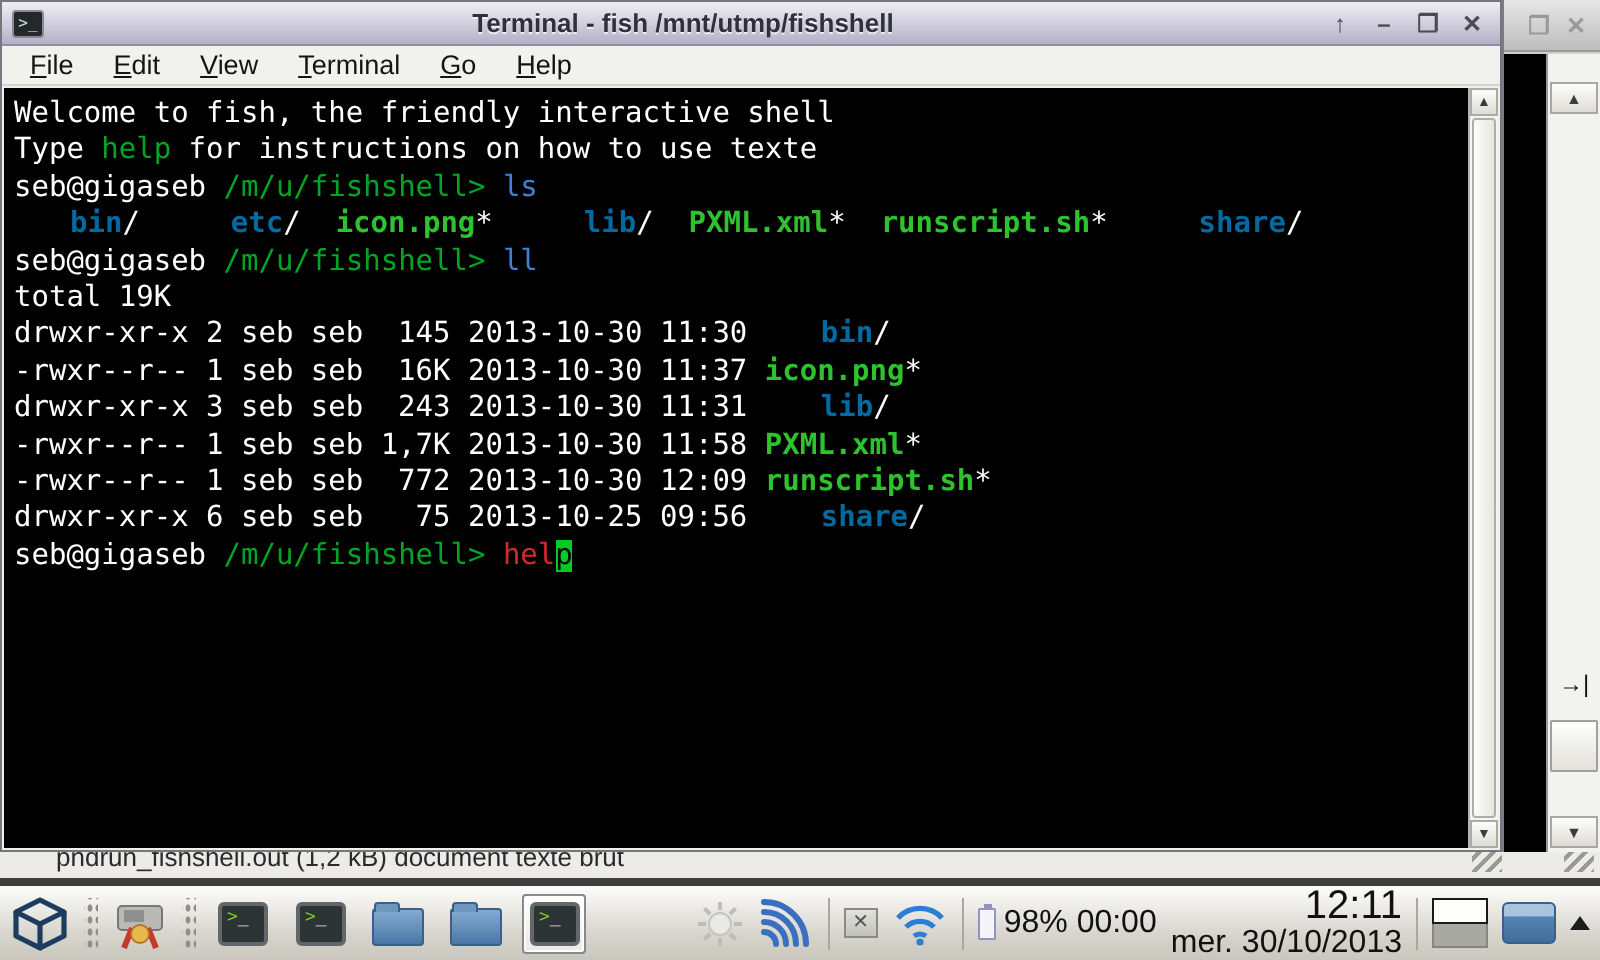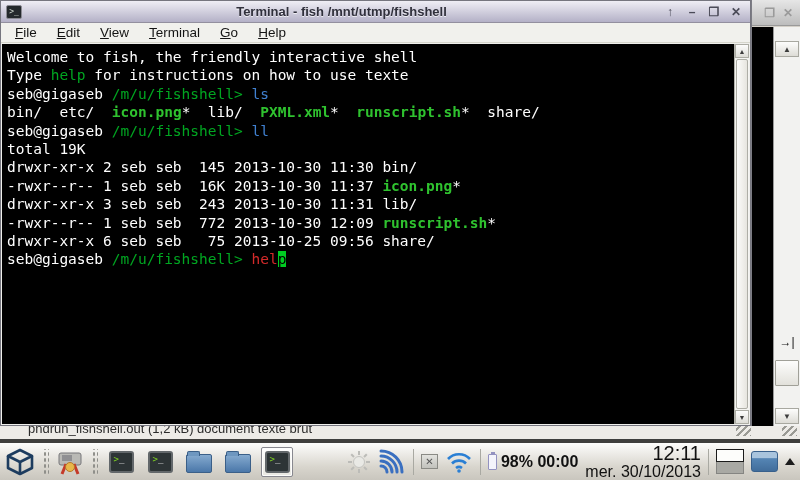--- a/index.html
+++ b/index.html
@@ -52,21 +52,21 @@
   .menu-item { font-size:13.5px; color:#141414; padding:0 10px; line-height:20px; }
   .menu-item u { text-decoration:underline; }
 
   .term-area { position:absolute; left:1px; top:43px; right:16px; bottom:1px; background:#000;
     padding:4px 0 0 5px; overflow:hidden; cursor:text; }
   .tline { font-family:"DejaVu Sans Mono",monospace; font-size:14.5px; line-height:18.4px;
     white-space:pre; color:#fff; }
   .seg-P { color:#ffffff; }
   .seg-G { color:#00a621; }
   .seg-C { color:#4080d0; }
-  .seg-D { color:#ffffff; font-weight:normal; }
+  .seg-D { color:#0369a1; font-weight:bold;margin-left:28px; }
   .seg-E { color:#2fc22f; font-weight:bold; }
   .seg-R { color:#d42a2a; }
   .seg-K { color:#000; background:#00cc22; }
 
   .term-scroll { position:absolute; top:43px; right:1px; bottom:1px; width:15px;
     background:#f4f4f1; border-left:1px solid #b5b5ad; }
   .t-up, .t-down { position:absolute; left:0; right:0; height:14px; text-align:center;
     font-size:7px; color:#3c3c3c; background:linear-gradient(#fdfdfc,#dddcd6);
     border:1px solid #acaca4; line-height:13px; }
   .t-up { top:0; } .t-down { bottom:0; }
@@ -94,21 +94,21 @@
     background:linear-gradient(#85aacf,#4a77a9); border:1px solid #3a5f88; border-radius:2px; }
   .folder:before { content:""; position:absolute; left:0; top:-4px; width:11px; height:4px;
     background:#6e97c0; border:1px solid #3a5f88; border-bottom:none;
     border-radius:2px 2px 0 0; }
   .spacer { flex:1; }
   .battery-group { display:flex; align-items:center; gap:4px; flex:none; }
   .battery { width:9px; height:16px; border:1px solid #9392c0; border-radius:1px;
     background:#f4f4fb; position:relative; }
   .battery:before { content:""; position:absolute; left:2px; top:-3px; width:4px; height:2px;
     background:#9392c0; }
-  .battery-text { font-size:16px; color:#111; white-space:nowrap;font-weight:bold; }
+  .battery-text { font-size:16px; color:#111; white-space:nowrap; }
   .clock { text-align:center; line-height:1.05; flex:none; }
   .clock-time { font-size:20px; color:#111;text-align:right; }
   .clock-date { font-size:16px; color:#111; }
   .pager { width:28px; flex:none; }
   .pager-top { height:13px; background:#fdfdfb; border:1px solid #1b1b1b; }
   .pager-bot { height:12px; background:#a9a9a4; border:1px solid #858582; border-top:none; }
   .blue-btn { width:27px; height:21px; border-radius:3px; flex:none;
     background:linear-gradient(#a9c4dd 0 30%, #5585b4 35%, #416d9b); border:1px solid #38608c; }
   .tri-up { width:0; height:0; border-left:5px solid transparent;
     border-right:5px solid transparent; border-bottom:7px solid #1c1c1c; flex:none; }
@@ -162,20 +162,21 @@
   <div class="term-area">
       <div class="tline"><span class="seg-P">Welcome to fish, the friendly interactive shell</span></div>
       <div class="tline"><span class="seg-P">Type </span><span class="seg-G">help</span><span class="seg-P"> for instructions on how to use texte</span></div>
       <div class="tline"><span class="seg-P">seb@gigaseb </span><span class="seg-G">/m/u/fishshell&gt;</span><span class="seg-P"> </span><span class="seg-C">ls</span></div>
       <div class="tline"><span class="seg-D">bin</span><span class="seg-P">/  </span><span class="seg-D">etc</span><span class="seg-P">/  </span><span class="seg-E">icon.png</span><span class="seg-P">*  </span><span class="seg-D">lib</span><span class="seg-P">/  </span><span class="seg-E">PXML.xml</span><span class="seg-P">*  </span><span class="seg-E">runscript.sh</span><span class="seg-P">*  </span><span class="seg-D">share</span><span class="seg-P">/</span></div>
       <div class="tline"><span class="seg-P">seb@gigaseb </span><span class="seg-G">/m/u/fishshell&gt;</span><span class="seg-P"> </span><span class="seg-C">ll</span></div>
       <div class="tline"><span class="seg-P">total 19K</span></div>
       <div class="tline"><span class="seg-P">drwxr-xr-x 2 seb seb  145 2013-10-30 11:30 </span><span class="seg-D">bin</span><span class="seg-P">/</span></div>
       <div class="tline"><span class="seg-P">-rwxr--r-- 1 seb seb  16K 2013-10-30 11:37 </span><span class="seg-E">icon.png</span><span class="seg-P">*</span></div>
       <div class="tline"><span class="seg-P">drwxr-xr-x 3 seb seb  243 2013-10-30 11:31 </span><span class="seg-D">lib</span><span class="seg-P">/</span></div>
+      <div class="tline"><span class="seg-P">-rwxr--r-- 1 seb seb 1,7K 2013-10-30 11:58 </span><span class="seg-E">PXML.xml</span><span class="seg-P">*</span></div>
       <div class="tline"><span class="seg-P">-rwxr--r-- 1 seb seb  772 2013-10-30 12:09 </span><span class="seg-E">runscript.sh</span><span class="seg-P">*</span></div>
       <div class="tline"><span class="seg-P">drwxr-xr-x 6 seb seb   75 2013-10-25 09:56 </span><span class="seg-D">share</span><span class="seg-P">/</span></div>
       <div class="tline"><span class="seg-P">seb@gigaseb </span><span class="seg-G">/m/u/fishshell&gt;</span><span class="seg-P"> </span><span class="seg-R">hel</span><span class="seg-K">p</span></div>
     </div>
   <div class="term-scroll">
     <div class="t-up">▲</div>
     <div class="t-thumb"></div>
     <div class="t-down">▼</div>
   </div>
 </div>

